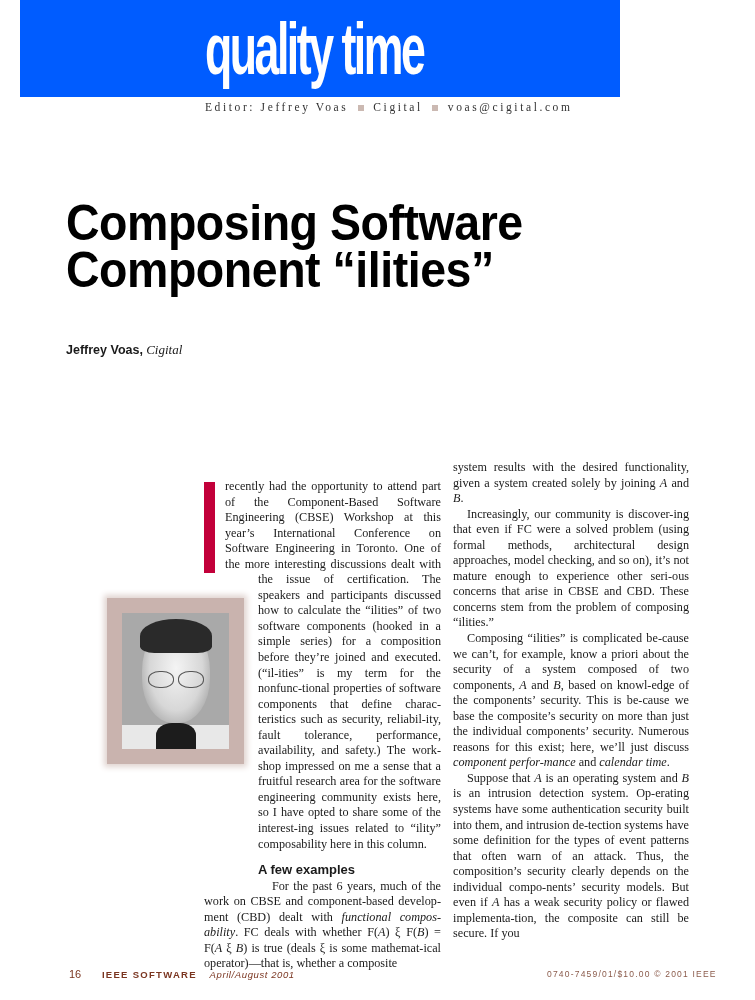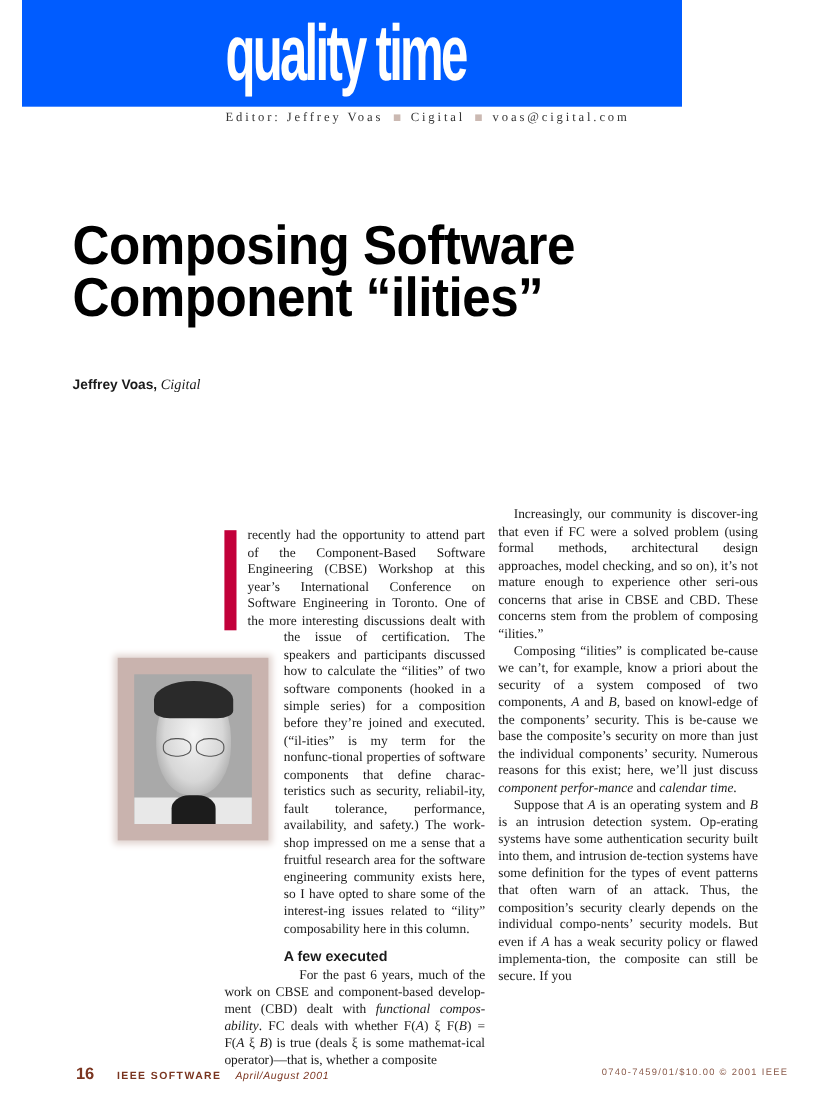--- a/index.html
+++ b/index.html
@@ -29,21 +29,21 @@
     .photo .hair { position: absolute; left: 18px; top: 6px; width: 72px; height: 34px; background: #2a2a2a; border-radius: 50% 50% 20% 20%; }
     .photo .glass-l, .photo .glass-r { position: absolute; top: 58px; width: 24px; height: 15px; border: 1.5px solid #555; border-radius: 45%; }
     .photo .glass-l { left: 26px; }
     .photo .glass-r { left: 56px; }
     .photo .body { position: absolute; left: 0; top: 112px; width: 107px; height: 30px; background: #e8e8e8; }
     .photo .collar { position: absolute; left: 34px; top: 110px; width: 40px; height: 30px; background: #1c1c1c; border-radius: 40% 40% 0 0; }
 
     .subhead { font-family: "Liberation Sans", "DejaVu Sans", sans-serif; font-weight: bold; font-size: 13px; margin: 10px 0 1px 0 !important; text-align: left; }
 
     .footer-left { position: absolute; left: 69px; top: 968px; font-family: "Liberation Sans", "DejaVu Sans", sans-serif; color: #7a3520; font-size: 9.5px; white-space: nowrap; }
-    .footer-left .pg { font-weight: bold; font-size: 15px; margin-right: 18px; }
+    .footer-left .pg { font-weight: normal; font-size: 11px; margin-right: 18px; }
     .footer-left .mag { font-weight: bold; letter-spacing: 1.3px; margin-right: 10px; }
     .footer-left .date { font-style: italic; letter-spacing: 0.6px; }
     .footer-right { position: absolute; left: 547px; top: 969px; font-family: "Liberation Sans", "DejaVu Sans", sans-serif; color: #8a5a4a; font-size: 8.5px; letter-spacing: 1.2px; white-space: nowrap; }
   </style>
 </head>
 <body>
 
 <div class="banner">
   <div class="banner-title">quality time</div>
 </div>
@@ -74,25 +74,26 @@
     <div class="collar"></div>
   </div>
 </div>
 
 <div class="col col1">
   <p>
     <span class="dropcap"></span>
     <span class="photo-float" style="margin-top:126px; clear:left;"></span>
     <span>recently had the opportunity to attend part of the Component-Based Software Engineering (CBSE) Workshop at this year’s International Conference on Software Engineering in Toronto. One of the more interesting discussions dealt with the issue of certification. The speakers and participants discussed how to calculate the “ilities” of two software components (hooked in a simple series) for a composition before they’re joined and executed. (“il-ities” is my term for the nonfunc-tional properties of software components that define charac-teristics such as security, reliabil-ity, fault tolerance, performance, availability, and safety.) The work-shop impressed on me a sense that a fruitful research area for the software engineering community exists here, so I have opted to share some of the interest-ing issues related to “ility” composability here in this column.</span>
   </p>
-  <p class="subhead">A few executed</p>
+  <p class="subhead">A few examples</p>
   <p class="indent"><span>For the past 6 years, much of the work on CBSE and component-based develop-ment (CBD) dealt with </span><em>functional compos-ability</em><span>. FC deals with whether F(</span><em>A</em><span>) ξ F(</span><em>B</em><span>) = F(</span><em>A</em><span> ξ </span><em>B</em><span>) is true (deals ξ is some mathemat-ical operator)—that is, whether a composite</span></p>
 </div>
 
 <div class="col col2">
+  <p><span>system results with the desired functionality, given a system created solely by joining </span><em>A</em><span> and </span><em>B</em><span>.</span></p>
   <p class="indent">Increasingly, our community is discover-ing that even if FC were a solved problem (using formal methods, architectural design approaches, model checking, and so on), it’s not mature enough to experience other seri-ous concerns that arise in CBSE and CBD. These concerns stem from the problem of composing “ilities.”</p>
   <p class="indent"><span>Composing “ilities” is complicated be-cause we can’t, for example, know a priori about the security of a system composed of two components, </span><em>A</em><span> and </span><em>B</em><span>, based on knowl-edge of the components’ security. This is be-cause we base the composite’s security on more than just the individual components’ security. Numerous reasons for this exist; here, we’ll just discuss </span><em>component perfor-mance</em><span> and </span><em>calendar time</em><span>.</span></p>
   <p class="indent"><span>Suppose that </span><em>A</em><span> is an operating system and </span><em>B</em><span> is an intrusion detection system. Op-erating systems have some authentication security built into them, and intrusion de-tection systems have some definition for the types of event patterns that often warn of an attack. Thus, the composition’s security clearly depends on the individual compo-nents’ security models. But even if </span><em>A</em><span> has a weak security policy or flawed implementa-tion, the composite can still be secure. If you</span></p>
 </div>
 
 <div class="footer-left">
   <span class="pg">16</span>
   <span class="mag">IEEE SOFTWARE</span>
   <span class="date">April/August 2001</span>
 </div>

